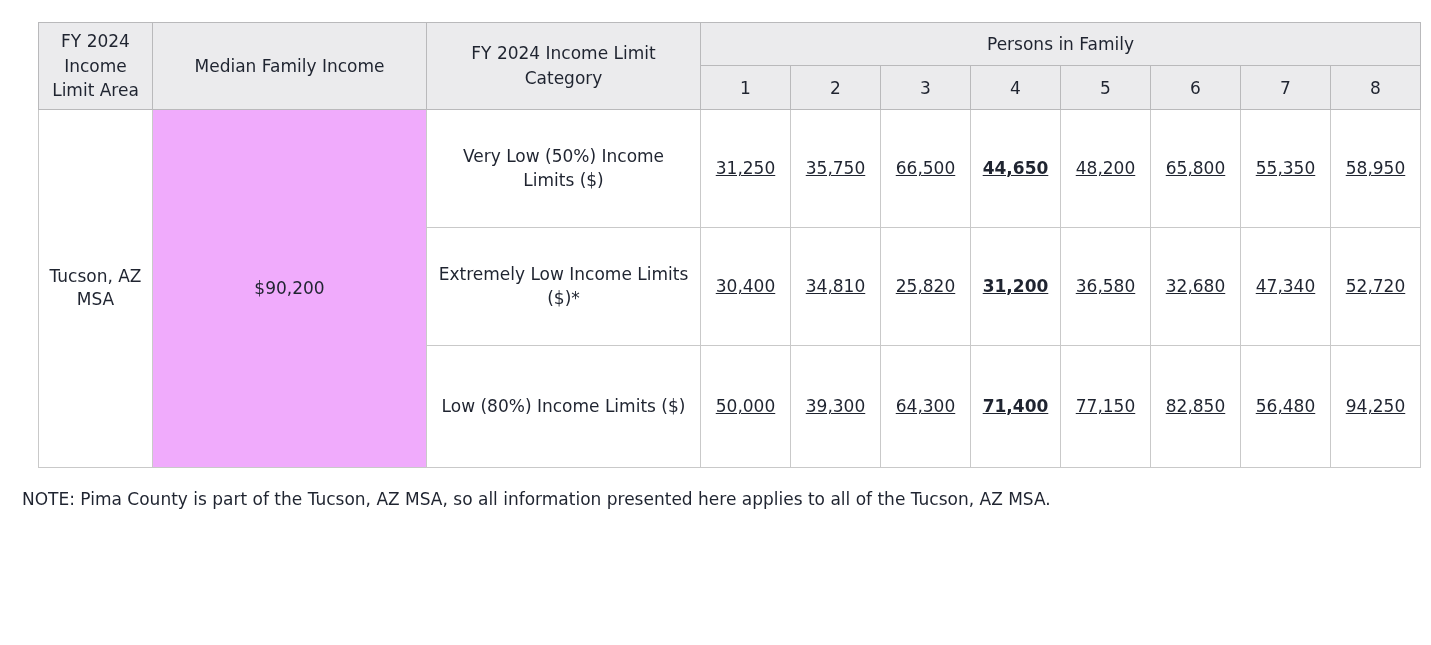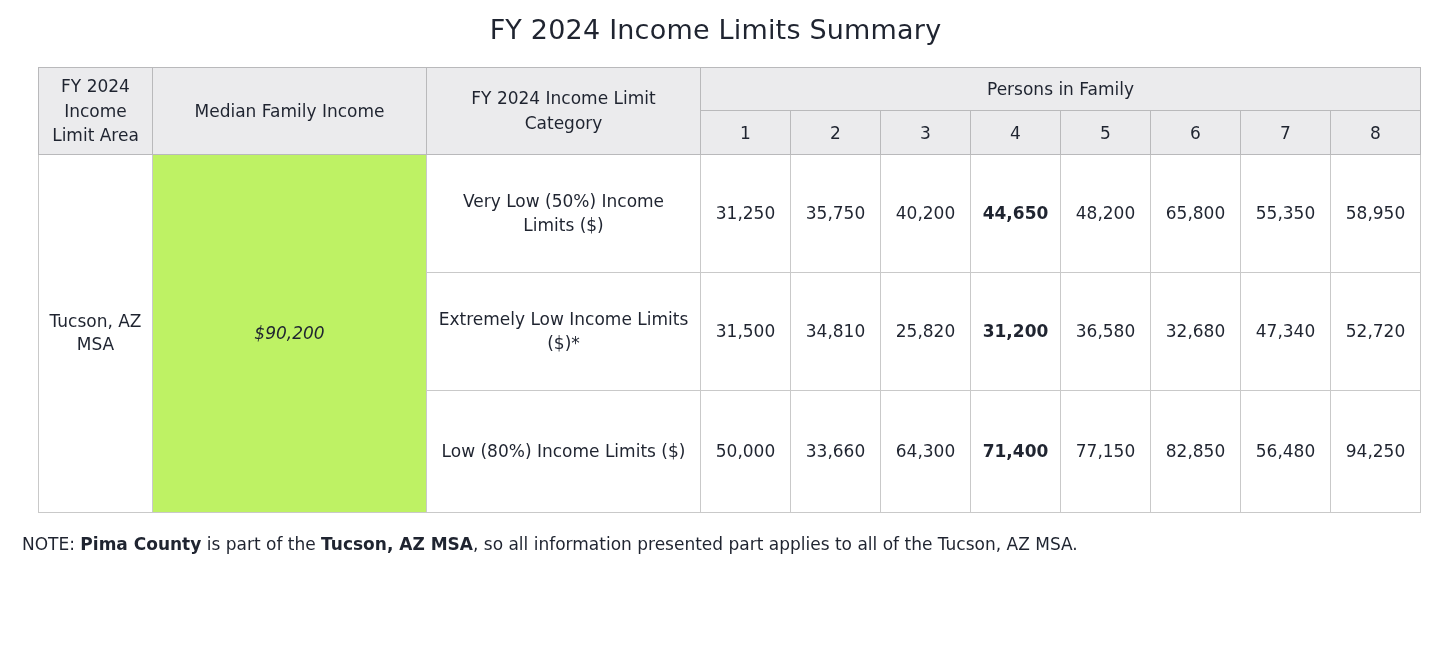--- a/index.html
+++ b/index.html
@@ -73,52 +73,51 @@
     padding-bottom: 16px;
   }
   td.area-cell {
     font-weight: bold;
     font-size: 17px;
     line-height: 1.4;
     background: #ffffff;
   }
   td.mfi-cell {
     font-size: 17px;
-    background: #bef264;
-    font-style: italic;
+    background: #f0abfc;
   }
   td.cat-cell {
     font-size: 17px;
     line-height: 1.45;
     padding-left: 14px;
     padding-right: 14px;
   }
   td.val-cell {
     font-size: 17px;
+    text-decoration: underline;
   }
   td.val-cell.bold {
     font-weight: bold;
   }
   tbody tr { height: 118px; }
   tbody tr:last-child { height: 122px; }
 
   .note {
     margin: 20px 22px 0 22px;
     font-size: 17px;
     color: #1f2430;
     line-height: 1.4;
   }
-  .note b { font-weight: bold; }
+  .note b { font-weight: normal; }
 </style>
 </head>
 <body>
 
 <div class="page">
 
-  <h1 class="title">FY 2024 Income Limits Summary</h1>
 
   <div class="table-wrap">
     <table class="limits">
       <colgroup>
         <col class="col-area">
         <col class="col-mfi">
         <col class="col-cat">
         <col class="col-num">
           <col class="col-num">
           <col class="col-num">
@@ -146,48 +145,48 @@
           <th class="hdr-n">8</th>
         </tr>
       </thead>
       <tbody>
         <tr>
           <td class="area-cell" rowspan="3">Tucson, AZ MSA</td>
           <td class="mfi-cell" rowspan="3">$90,200</td>
           <td class="cat-cell">Very Low (50%) Income Limits ($)</td>
           <td class="val-cell">31,250</td>
           <td class="val-cell">35,750</td>
-          <td class="val-cell">40,200</td>
+          <td class="val-cell">66,500</td>
           <td class="val-cell bold">44,650</td>
           <td class="val-cell">48,200</td>
           <td class="val-cell">65,800</td>
           <td class="val-cell">55,350</td>
           <td class="val-cell">58,950</td>
         </tr>
         <tr>
           <td class="cat-cell">Extremely Low Income Limits ($)*</td>
-          <td class="val-cell">31,500</td>
+          <td class="val-cell">30,400</td>
           <td class="val-cell">34,810</td>
           <td class="val-cell">25,820</td>
           <td class="val-cell bold">31,200</td>
           <td class="val-cell">36,580</td>
           <td class="val-cell">32,680</td>
           <td class="val-cell">47,340</td>
           <td class="val-cell">52,720</td>
         </tr>
         <tr>
           <td class="cat-cell">Low (80%) Income Limits ($)</td>
           <td class="val-cell">50,000</td>
-          <td class="val-cell">33,660</td>
+          <td class="val-cell">39,300</td>
           <td class="val-cell">64,300</td>
           <td class="val-cell bold">71,400</td>
           <td class="val-cell">77,150</td>
           <td class="val-cell">82,850</td>
           <td class="val-cell">56,480</td>
           <td class="val-cell">94,250</td>
         </tr>
       </tbody>
     </table>
   </div>
 
-  <p class="note"><span>NOTE: </span><b>Pima County</b><span> is part of the </span><b>Tucson, AZ MSA</b><span>, so all information presented part applies to all of the Tucson, AZ MSA.</span></p>
+  <p class="note"><span>NOTE: </span><b>Pima County</b><span> is part of the </span><b>Tucson, AZ MSA</b><span>, so all information presented here applies to all of the Tucson, AZ MSA.</span></p>
 
 </div>
 
 </body></html>

